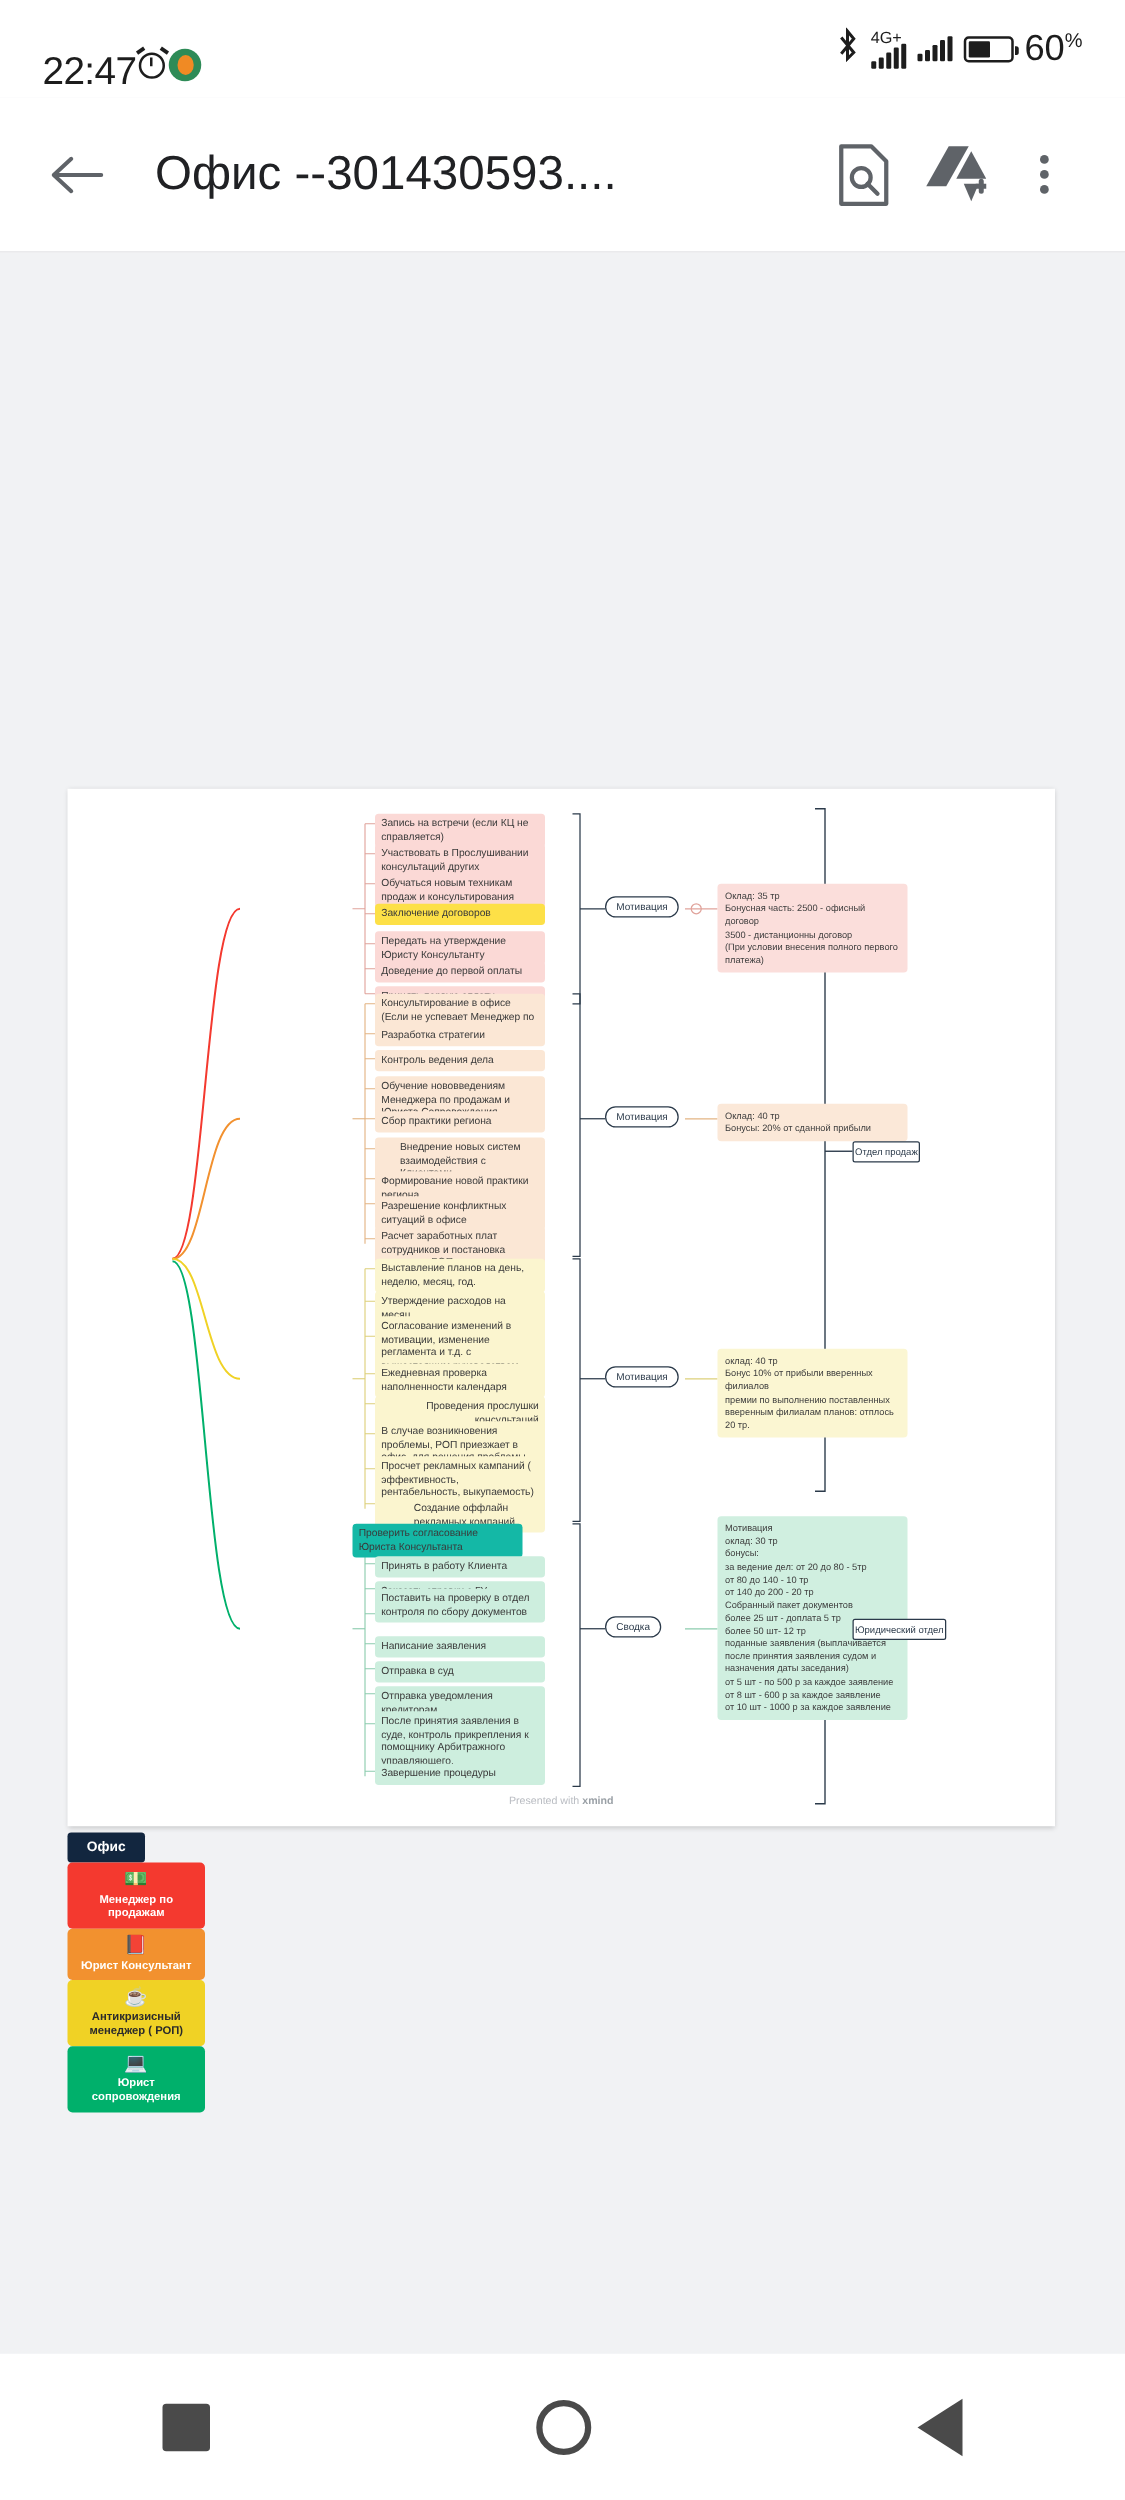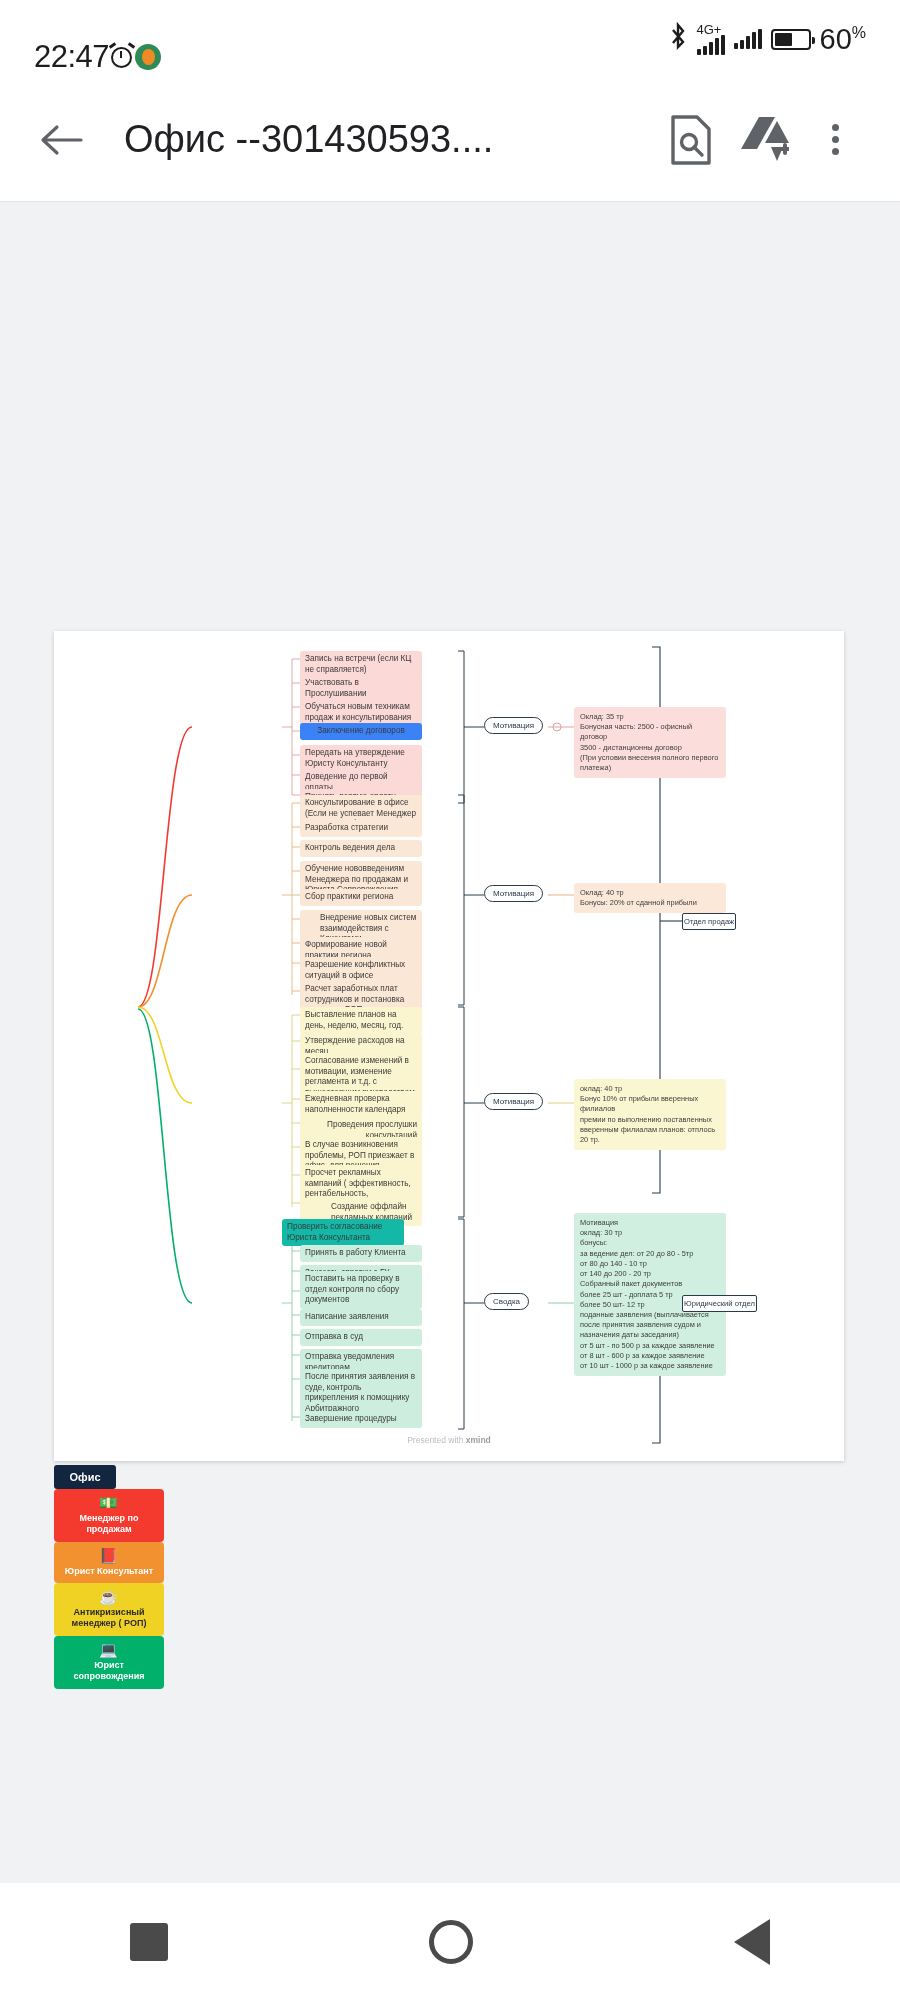--- a/index.html
+++ b/index.html
@@ -11,21 +11,21 @@
   }
   .phone { position: relative; width: 900px; height: 2000px; background: #f1f2f4; }
 
   
   .statusbar {
     position: absolute; top: 0; left: 0; width: 900px; height: 78px;
     background: #ffffff;
     display: flex; align-items: center; justify-content: space-between;
     padding: 0 34px;
   }
-  .sb-left { display: flex; align-items: center; gap: 0; margin-top: 36px; }
+  .sb-left { display: flex; align-items: flex-start; gap: 0; margin-top: 36px; }
   .sb-clock { font-size: 31px; color: #1d1d1d; letter-spacing: -0.5px; }
   .sb-right { display: flex; align-items: center; gap: 9px; }
   .alarm-icon { width: 26px; height: 26px; position: relative; }
   .alarm-icon .ring {
     position: absolute; left: 2px; top: 3px; width: 21px; height: 21px;
     border: 2.5px solid #1d1d1d; border-radius: 50%;
   }
   .alarm-icon .hand {
     position: absolute; left: 11px; top: 7px; width: 2px; height: 7px; background: #1d1d1d;
   }
@@ -74,21 +74,21 @@
   .doc-scroll { position:absolute; top:203px; left:0; width:900px; height:1680px; background:#f1f2f4; }
   .page {
     position: absolute; left: 54px; top: 428px; width: 790px; height: 830px;
     background: #ffffff; box-shadow: 0 1px 4px rgba(0,0,0,.18);
   }
 
   .node {
     position: absolute; font-size: 8.2px; line-height: 1.28;
     border-radius: 3px; padding: 3px 5px; color: #3a3a3a;
   }
-  .leaf { width: 122px; }
+  .leaf { width: 136px; }
 
   .root {
     left: 22px; top: 364px; width: 62px; height: 24px;
     background: #12263f; color: #ffffff; font-weight: bold; font-size: 11px;
     display:flex; align-items:center; justify-content:center; border-radius: 3px;
   }
 
   .branch {
     width: 110px; border-radius: 4px; padding: 6px 5px 7px;
     display:flex; flex-direction:column; align-items:center; gap:3px;
@@ -270,21 +270,21 @@
       <div class="root">Офис</div>
 
       
       <div class="branch" style="left:138px; top:74px; background:#f4392f;">
         <span class="emoji">💵</span>
         <span>Менеджер по продажам</span>
       </div>
       <div class="node leaf" style="left:246px;top:20px;background:#fbd9d6;">Запись на встречи (если КЦ не справляется)</div>
       <div class="node leaf" style="left:246px;top:44px;background:#fbd9d6;">Участвовать в Прослушивании консультаций других менеджеров</div>
       <div class="node leaf" style="left:246px;top:68px;background:#fbd9d6;">Обучаться новым техникам продаж и консультирования</div>
-      <div class="node leaf" style="left:246px;top:92px;background:#3b82f6;text-align:center;">Заключение договоров</div>
+      <div class="node leaf" style="left:246px;top:92px;background:#fde047;">Заключение договоров</div>
       <div class="node leaf" style="left:246px;top:114px;background:#fbd9d6;">Передать на утверждение Юристу Консультанту</div>
       <div class="node leaf" style="left:246px;top:138px;background:#fbd9d6;">Доведение до первой оплаты</div>
       <div class="node leaf" style="left:246px;top:158px;background:#fbd9d6;">Принять первую оплату</div>
       <div class="pill" style="left:430px;top:86px;">Мотивация</div>
       <div class="memo" style="left:520px;top:76px;width:152px;background:#fbdedb;white-space:pre-line;">Оклад: 35 тр
 Бонусная часть: 2500 - офисный договор
 3500 - дистанционны договор
 (При условии внесения полного первого платежа)</div>
 
       

